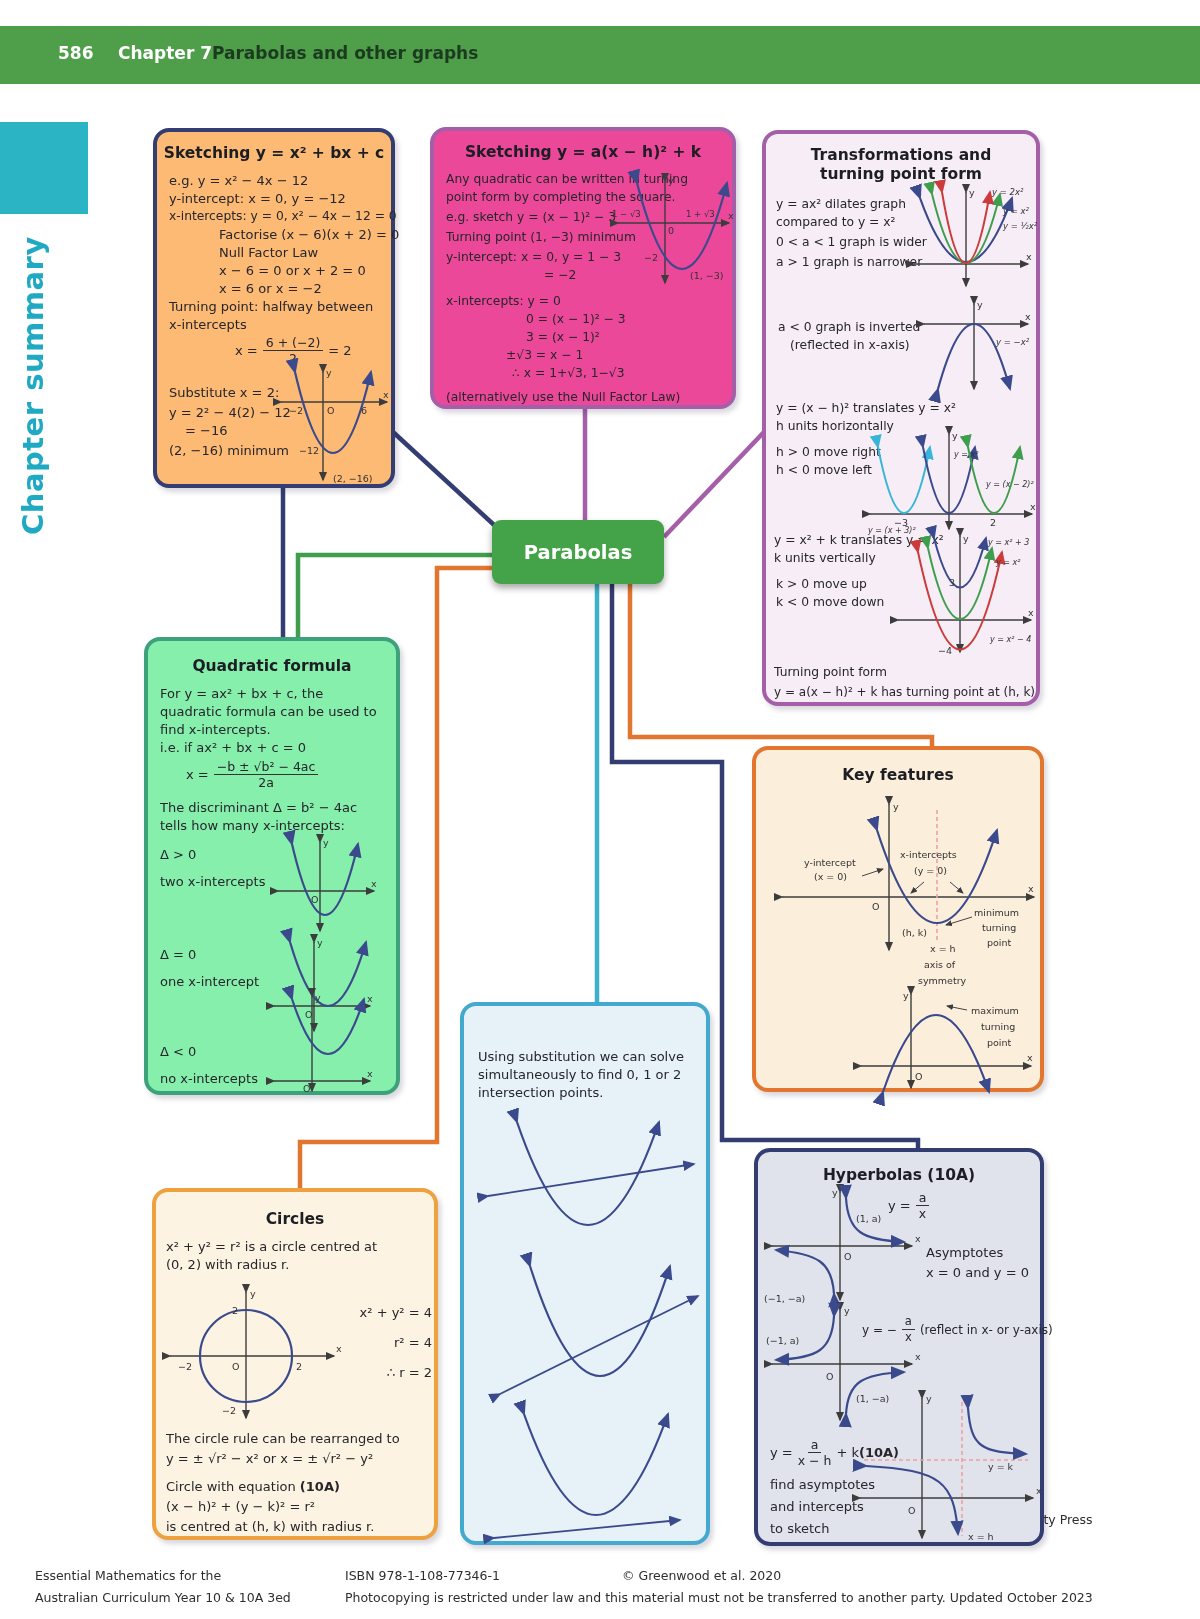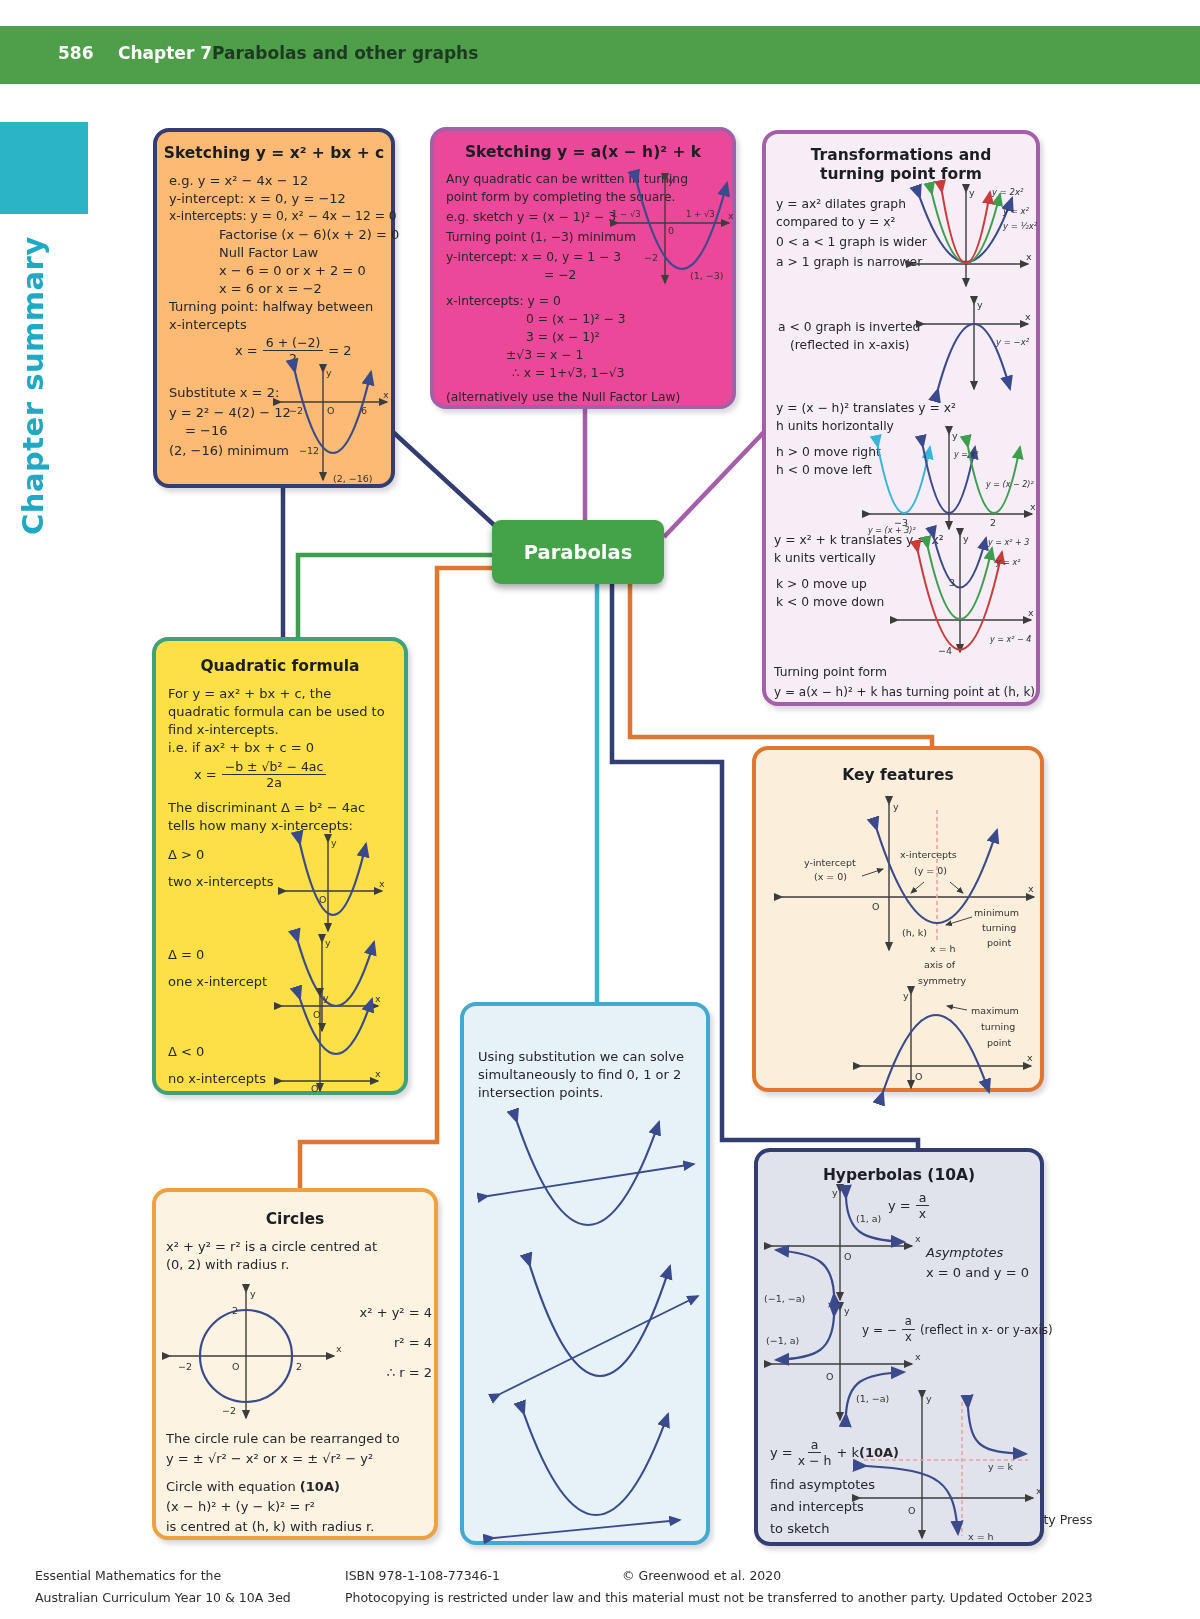--- a/index.html
+++ b/index.html
@@ -206,21 +206,21 @@
       <text x="102" y="110" fill="#cc3b3b" style="font-size:8px">y = x² − 4</text>
     </svg>
     <div class="t sm" style="left:8px;top:530px;">Turning point form</div>
     <div class="t" style="left:8px;top:550px;font-size:12px;">y = a(x − h)² + k  has turning point at (h, k)</div>
   </div>
 
   <div class="node" style="left:492px;top:520px;width:172px;height:64px;background:#44a348;">
     <span>Parabolas</span>
   </div>
 
-  <div class="b" style="left:152px;top:637px;width:256px;height:458px;border-color:#3da27c;background:#fde047;">
+  <div class="b" style="left:144px;top:637px;width:256px;height:458px;border-color:#3da27c;background:#86efac;">
     <div class="bt" style="top:16px;">Quadratic formula</div>
     <div class="t" style="left:12px;top:44px;">For y = ax² + bx + c, the</div>
     <div class="t" style="left:12px;top:62px;">quadratic formula can be used to</div>
     <div class="t" style="left:12px;top:80px;">find x-intercepts.</div>
     <div class="t" style="left:12px;top:98px;">i.e. if ax² + bx + c = 0</div>
     <div class="eq" style="left:38px;top:118px;">
       <span>x =</span>
       <span class="frac">
           <span class="num">−b ± √b² − 4ac</span>
           <span>2a</span>
@@ -359,21 +359,21 @@
       <line class="ax" x1="10" y1="62" x2="150" y2="62" marker-start="url(#aAx)" marker-end="url(#aAx)"></line>
       <line class="ax" x1="78" y1="8" x2="78" y2="116" marker-start="url(#aAx)" marker-end="url(#aAx)"></line>
       <path class="cv" d="M84,14 C86,48 100,56 142,58" marker-start="url(#aNv)" marker-end="url(#aNv)"></path>
       <path class="cv" d="M72,110 C70,78 56,70 14,66" marker-start="url(#aNv)" marker-end="url(#aNv)"></path>
       <text class="up" x="70" y="12">y</text>
       <text class="up" x="153" y="58">x</text>
       <text class="up" x="94" y="38">(1, a)</text>
       <text class="up" x="2" y="118">(−1, −a)</text>
       <text class="up" x="82" y="76">O</text>
     </svg>
-    <div class="t" style="left:168px;top:92px;font-style:italic;">Asymptotes</div>
+    <div class="t" style="left:168px;top:92px;">Asymptotes</div>
     <div class="t" style="left:168px;top:112px;">x = 0 and y = 0</div>
     <svg style="left:4px;top:150px;" width="165" height="125" viewBox="0 0 165 125">
       <line class="ax" x1="10" y1="62" x2="150" y2="62" marker-start="url(#aAx)" marker-end="url(#aAx)"></line>
       <line class="ax" x1="78" y1="8" x2="78" y2="118" marker-start="url(#aAx)" marker-end="url(#aAx)"></line>
       <path class="cv" d="M72,14 C70,48 56,56 14,58" marker-start="url(#aNv)" marker-end="url(#aNv)"></path>
       <path class="cv" d="M84,112 C86,80 100,72 142,70" marker-start="url(#aNv)" marker-end="url(#aNv)"></path>
       <text class="up" x="82" y="12">y</text>
       <text class="up" x="153" y="58">x</text>
       <text class="up" x="4" y="42">(−1, a)</text>
       <text class="up" x="94" y="100">(1, −a)</text>

